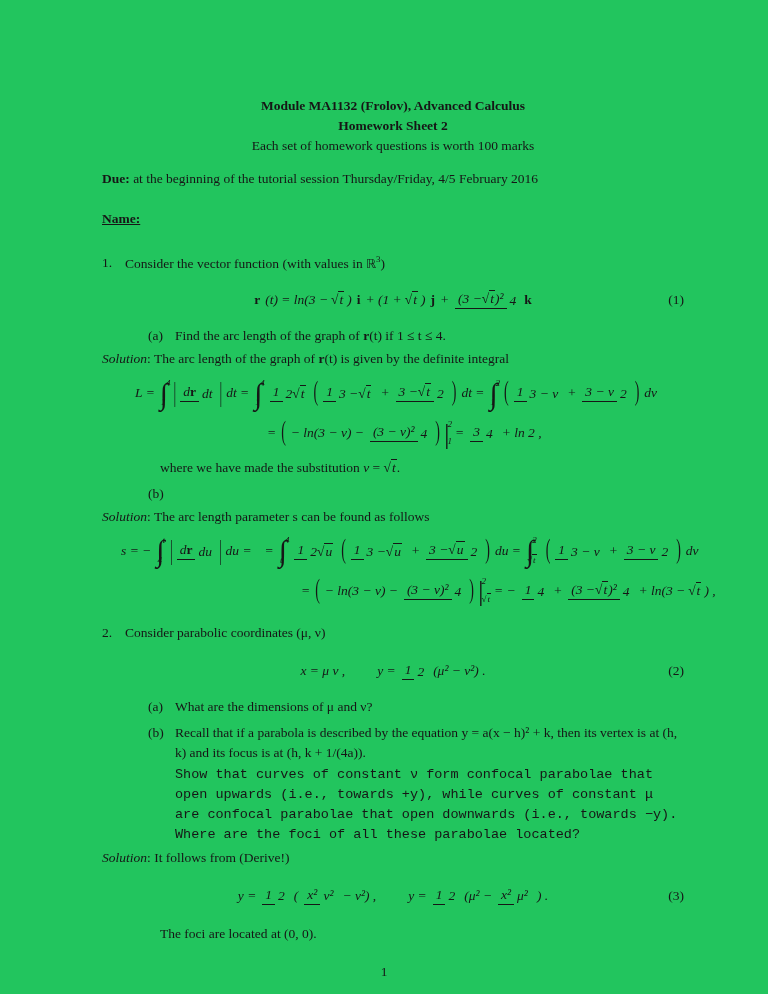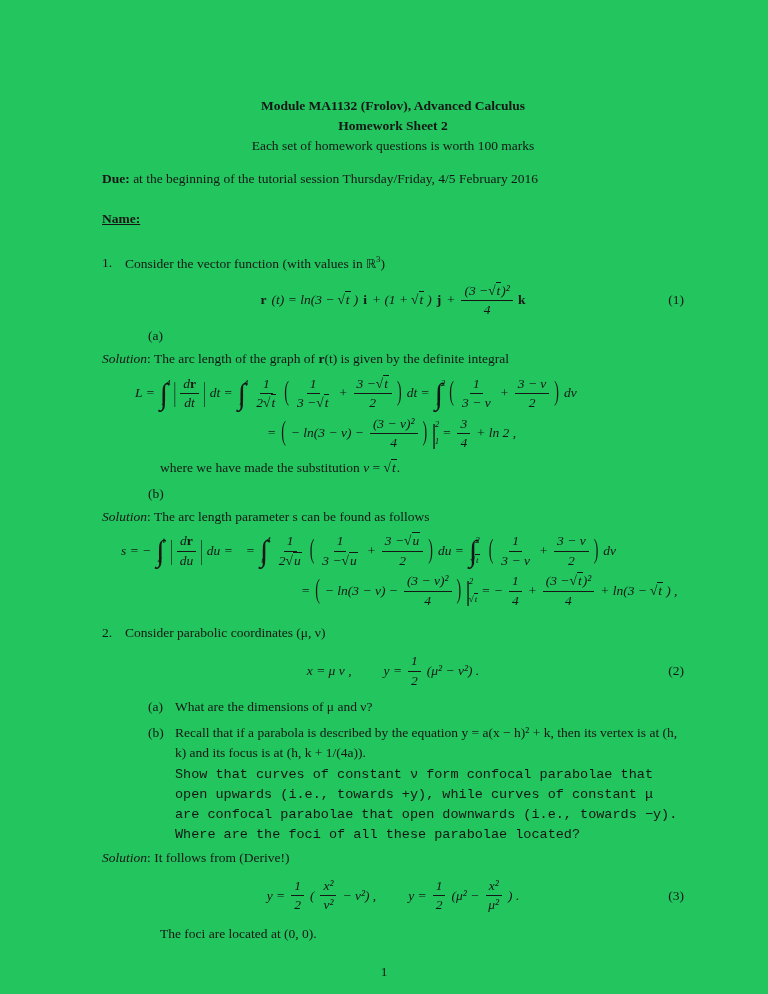--- a/index.html
+++ b/index.html
@@ -26,21 +26,21 @@
   .eq1row { margin: 7px 0 3px; }
   .l1 { padding-left: 30px; margin-top: 4px; }
   .l2 { padding-left: 162px; margin-top: 0; }
   .s1 { padding-left: 16px; margin-top: 4px; }
   .s2 { padding-left: 196px; margin-top: 0; }
   .eq23 { margin: 8px 0 4px; }
   .tag { position: absolute; right: 0; top: 50%; transform: translateY(-50%); font-style: normal; }
   .t { margin: 0 3px; white-space: nowrap; }
   .ml8 { margin-left: 10px; }
   .vb { font-weight: 700; font-style: normal; margin: 0 2px; }
-  .frac { display: inline-flex; flex-direction: column; align-items: center; text-align: center; margin: 0 3px; line-height: 1.2; vertical-align: middle; }
+  .frac { display: inline-flex; flex-direction: row; align-items: center; text-align: center; margin: 0 3px; line-height: 1.2; vertical-align: middle; }
   .frac .num { display: block; padding: 0 3px 1px; border-bottom: 1px solid #161616; white-space: nowrap; }
   .frac .den { display: block; padding: 1px 3px 0; white-space: nowrap; }
   .frac .vb { margin: 0; }
   .sqrt { white-space: nowrap; }
   .sqrt .rad { border-top: 1px solid #161616; padding: 0 1px; }
   .int { display: inline-flex; align-items: stretch; margin: 0 2px; }
   .int .sign { font-size: 30px; line-height: 1.05; font-style: normal; }
   .lims { display: inline-flex; flex-direction: column; justify-content: space-between; font-size: 9px; padding: 1px 0; margin-left: -2px; line-height: 1.1; }
   .int .lims .lo { transform: translateX(-5px); }
   .abs { display: inline-block; transform: scaleY(2.0); font-style: normal; margin: 0 1px; }
@@ -84,20 +84,21 @@
     <span class="frac">
       <span class="num"><span>(3 −</span><span class="sqrt"><span>√</span><span class="rad">t</span></span><span>)²</span></span>
       <span class="den">4</span>
     </span>
     <span class="vb">k</span>
     <span class="tag">(1)</span>
   </div>
 
   <div class="subrow">
     <span class="slabel">(a)</span>
+    <span class="subbody"><span>Find the arc length of the graph of </span><span class="bold">r</span><span>(t) if 1 ≤ t ≤ 4.</span></span>
   </div>
   <div class="sol"><span class="it">Solution</span><span>: The arc length of the graph of </span><span class="bold">r</span><span>(t) is given by the definite integral</span></div>
 
   <div class="eqrow l1">
     <span class="t">L =</span>
     <span class="int">
         <span class="sign">∫</span>
         <span class="lims">
           <span>4</span>
           <span class="lo">1</span>

